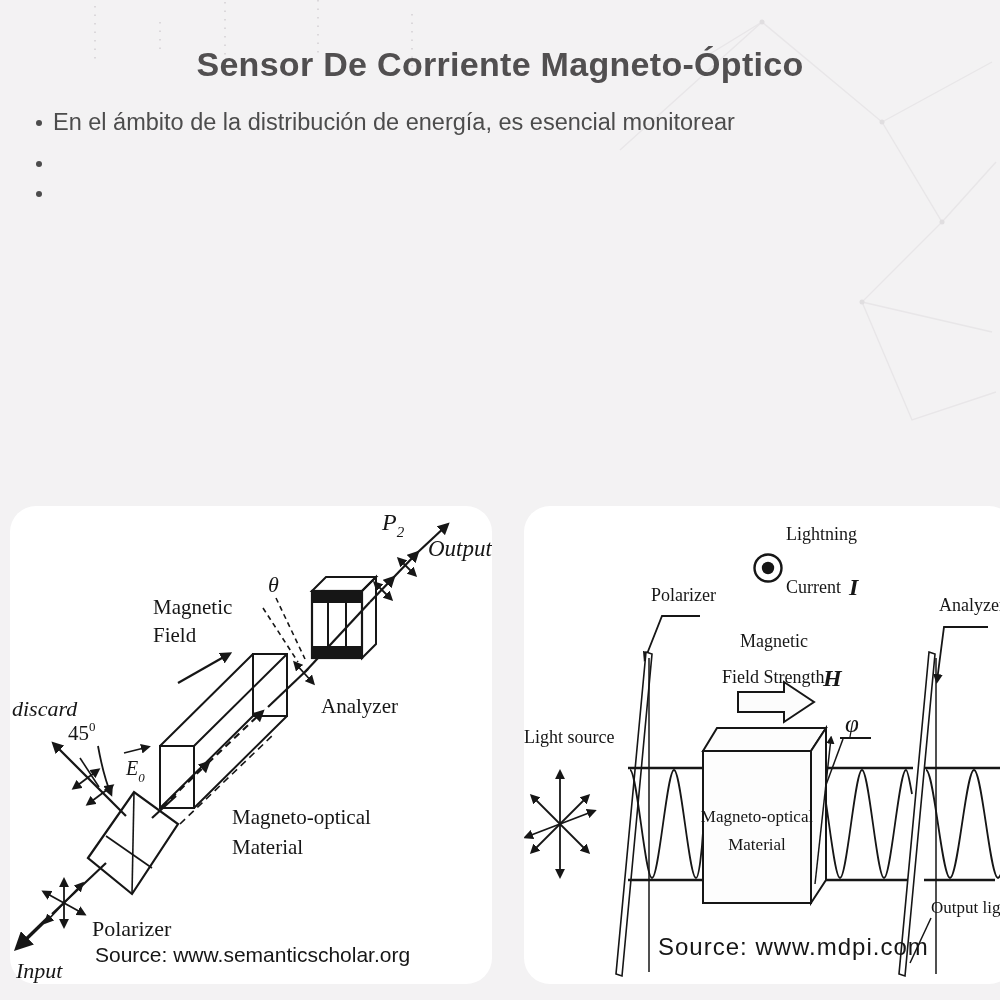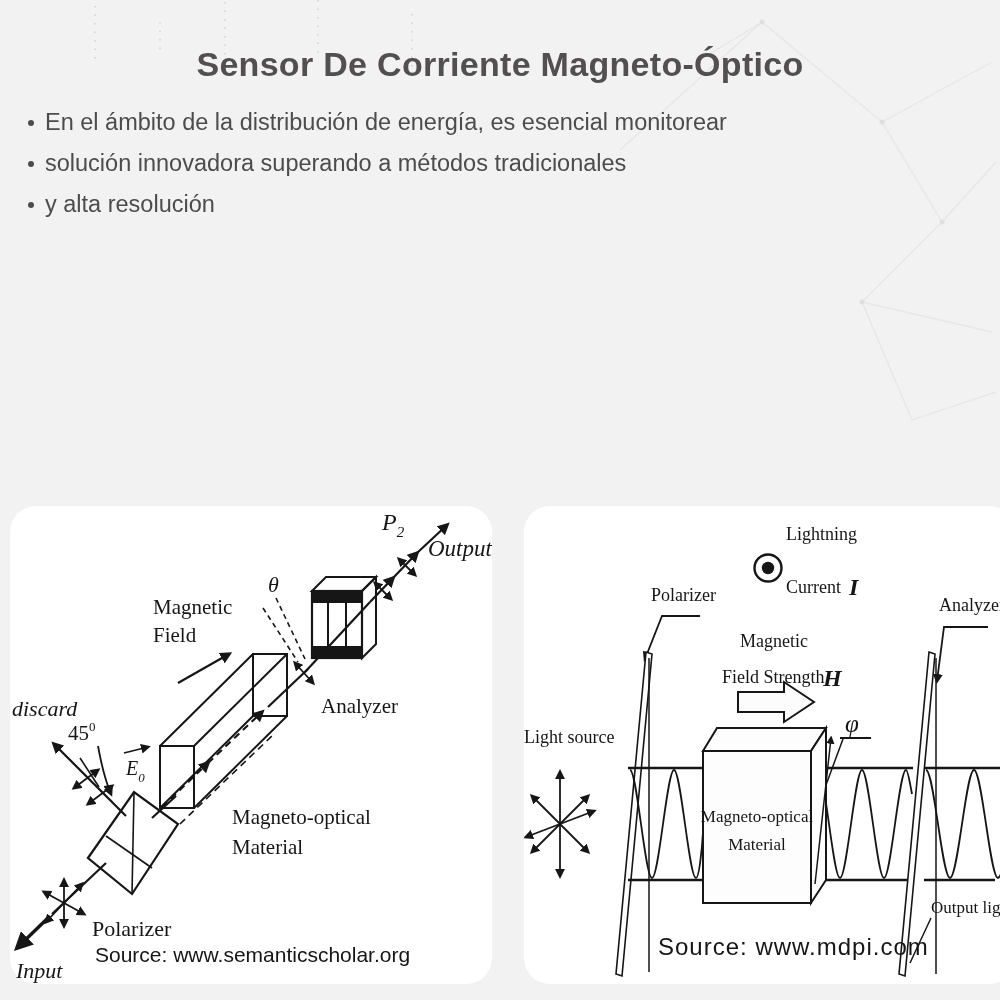--- a/index.html
+++ b/index.html
@@ -6,21 +6,21 @@
   body{
     width:1000px;height:1000px;position:relative;overflow:hidden;
     background:#f3f2f3;
     font-family:"Liberation Sans", sans-serif;
   }
   .bg-texture{position:absolute;inset:0;z-index:0;}
   .title{
     position:absolute;top:22px;left:0;width:1000px;text-align:center;
     font-size:34px;font-weight:700;letter-spacing:.3px;color:#514f50;z-index:2;
   }
-  .bullets{position:absolute;top:108px;left:28px;width:930px;z-index:2;}
+  .bullets{position:absolute;top:108px;left:36px;width:930px;z-index:2;}
   .bullet{display:flex;margin-bottom:12px;color:#4c4c4c;}
   .bullet .dot{
     width:6px;height:6px;border-radius:50%;background:#4c4c4c;
     margin:12px 11px 0 0;flex:0 0 6px;
   }
   .bullet .lines{font-size:23.5px;line-height:29px;}
   .panel{
     position:absolute;top:506px;height:478px;background:#ffffff;
     border-radius:26px;z-index:1;
   }
@@ -63,27 +63,25 @@
 <div class="bullets">
   <div class="bullet">
     <span class="dot"></span>
     <div class="lines">
         <div>En el ámbito de la distribución de energía, es esencial monitorear</div>
       </div>
   </div>
   <div class="bullet">
     <span class="dot"></span>
     <div class="lines">
-        <div>solución innovadora superando a métodos tradicionales</div>
       </div>
   </div>
   <div class="bullet">
     <span class="dot"></span>
     <div class="lines">
-        <div>y alta resolución</div>
       </div>
   </div>
 </div>
 
 <div class="panel left">
 <svg width="482" height="478" viewBox="0 0 482 478">
   <defs>
     <marker id="ahl" viewBox="0 0 10 10" refX="7" refY="5" markerWidth="5.5" markerHeight="5.5" orient="auto-start-reverse">
       <path d="M0,0L10,5L0,10z" fill="#161616"></path>
     </marker>

